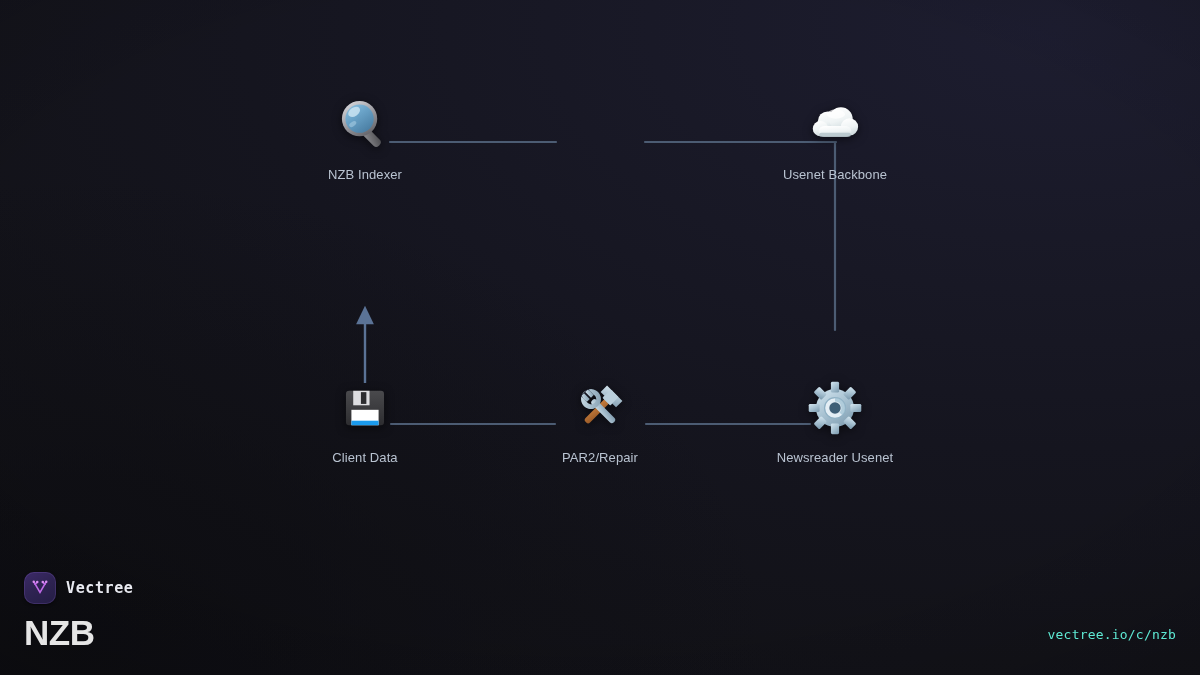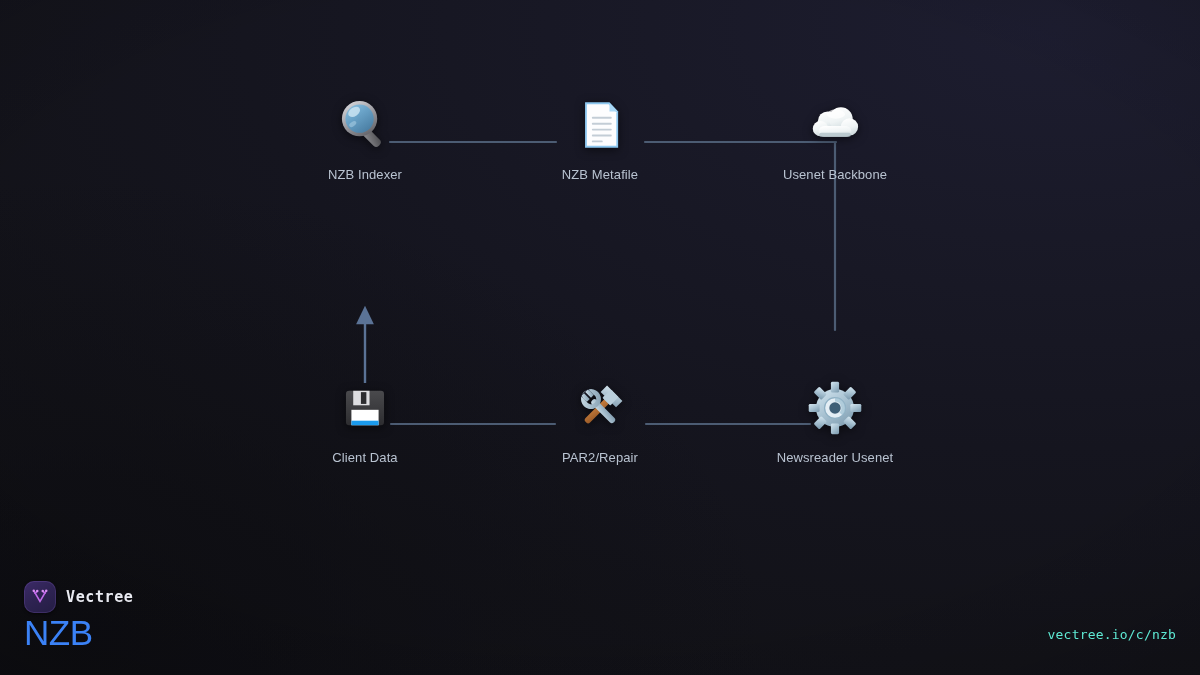--- a/index.html
+++ b/index.html
@@ -76,39 +76,40 @@
   
   #brand {
     position:absolute;
     left:24px;
     bottom:22px;
   }
   #brand-row {
     display:flex;
     align-items:center;
     gap:10px;
+    margin-bottom:9px;
   }
   #brand-logo {
     width:32px; height:32px;
     border-radius:10px;
     background:linear-gradient(150deg, #3c2a68 0%, #2e2352 48%, #241d44 100%);
     box-shadow:0 1px 3px rgba(0,0,0,0.6), inset 0 0 0 1px rgba(150,110,220,0.2);
     display:flex; align-items:center; justify-content:center;
   }
   #brand-name {
     font-family:"DejaVu Sans Mono", monospace;
     font-size:15px;
     font-weight:bold;
     color:#e9eaf1;
     letter-spacing:0.6px;
   }
   #brand-title {
     font-size:35px;
-    font-weight:normal;
-    color:#3b82f6;
+    font-weight:bold;
+    color:#e5e5e5;
     letter-spacing:-0.5px;
     line-height:40px;
   }
 
   #site-url {
     position:absolute;
     right:24px;
     bottom:33px;
     font-family:"DejaVu Sans Mono", monospace;
     font-size:13px;
@@ -168,37 +169,20 @@
         <rect x="34.5" y="34.0" width="9.5" height="24" rx="4.2" transform="rotate(-45 39.2 46)" fill="url(#mgHandle)"></rect>
         <circle cx="26" cy="25" r="19.5" fill="url(#mgRing)"></circle>
         <circle cx="26" cy="25" r="15.6" fill="url(#mgLens)"></circle>
         <ellipse cx="20" cy="17.5" rx="7.2" ry="4.8" transform="rotate(-34 20 17.5)" fill="#cfe7f4" opacity="0.8"></ellipse>
         <ellipse cx="18.5" cy="31" rx="4.4" ry="2.4" transform="rotate(-34 18.5 31)" fill="#bcdcee" opacity="0.45"></ellipse>
       </svg>
     </span>
     <span class="node-label">NZB Indexer</span>
   </div>
 
-  <div class="node" style="left:600px; top:96px;">
-    <span class="node-icon">
-      <svg class="gfx" width="58" height="58" viewBox="0 0 64 64" xmlns="http://www.w3.org/2000/svg">
-        <path d="M15.5,7 L42.5,7 L52,17 L52,57 L15.5,57 Z" fill="#8ec8f0"></path>
-        <path d="M17.5,9 L41.5,9 L50,18 L50,55 L17.5,55 Z" fill="#fdfdfe"></path>
-        <path d="M42.5,7.6 L42.5,17.2 L51.6,17.2 Z" fill="#a9d8f5"></path>
-        <g fill="#c3cdd6">
-          <rect x="23" y="23" width="22" height="2.1" rx="1"></rect>
-          <rect x="23" y="29.5" width="22" height="2.1" rx="1"></rect>
-          <rect x="23" y="36" width="22" height="2.1" rx="1"></rect>
-          <rect x="23" y="42.5" width="22" height="2.1" rx="1"></rect>
-          <rect x="23" y="49" width="12" height="2.1" rx="1"></rect>
-        </g>
-      </svg>
-    </span>
-    <span class="node-label">NZB Metafile</span>
-  </div>
 
   <div class="node" style="left:835px; top:96px;text-align:center;">
     <span class="node-icon">
       <svg class="gfx" width="58" height="58" viewBox="0 0 64 64" xmlns="http://www.w3.org/2000/svg">
         <defs>
           <linearGradient id="cloudG" x1="0.3" y1="0" x2="0.6" y2="1">
             <stop offset="0%" stop-color="#ffffff"></stop>
             <stop offset="55%" stop-color="#eef3f4"></stop>
             <stop offset="100%" stop-color="#cdd9dc"></stop>
           </linearGradient>

